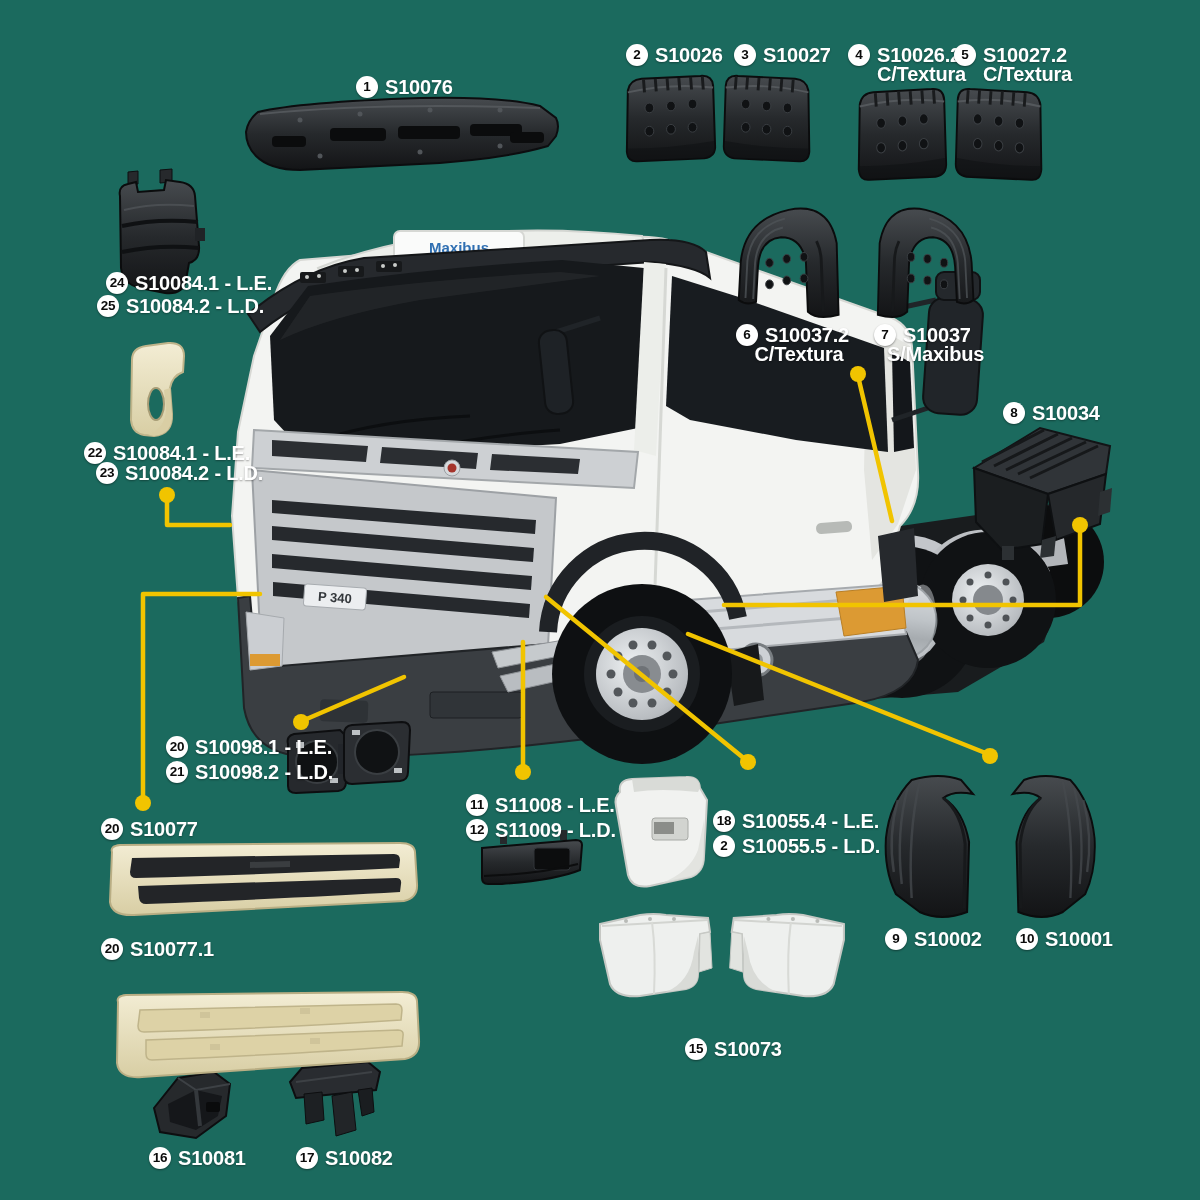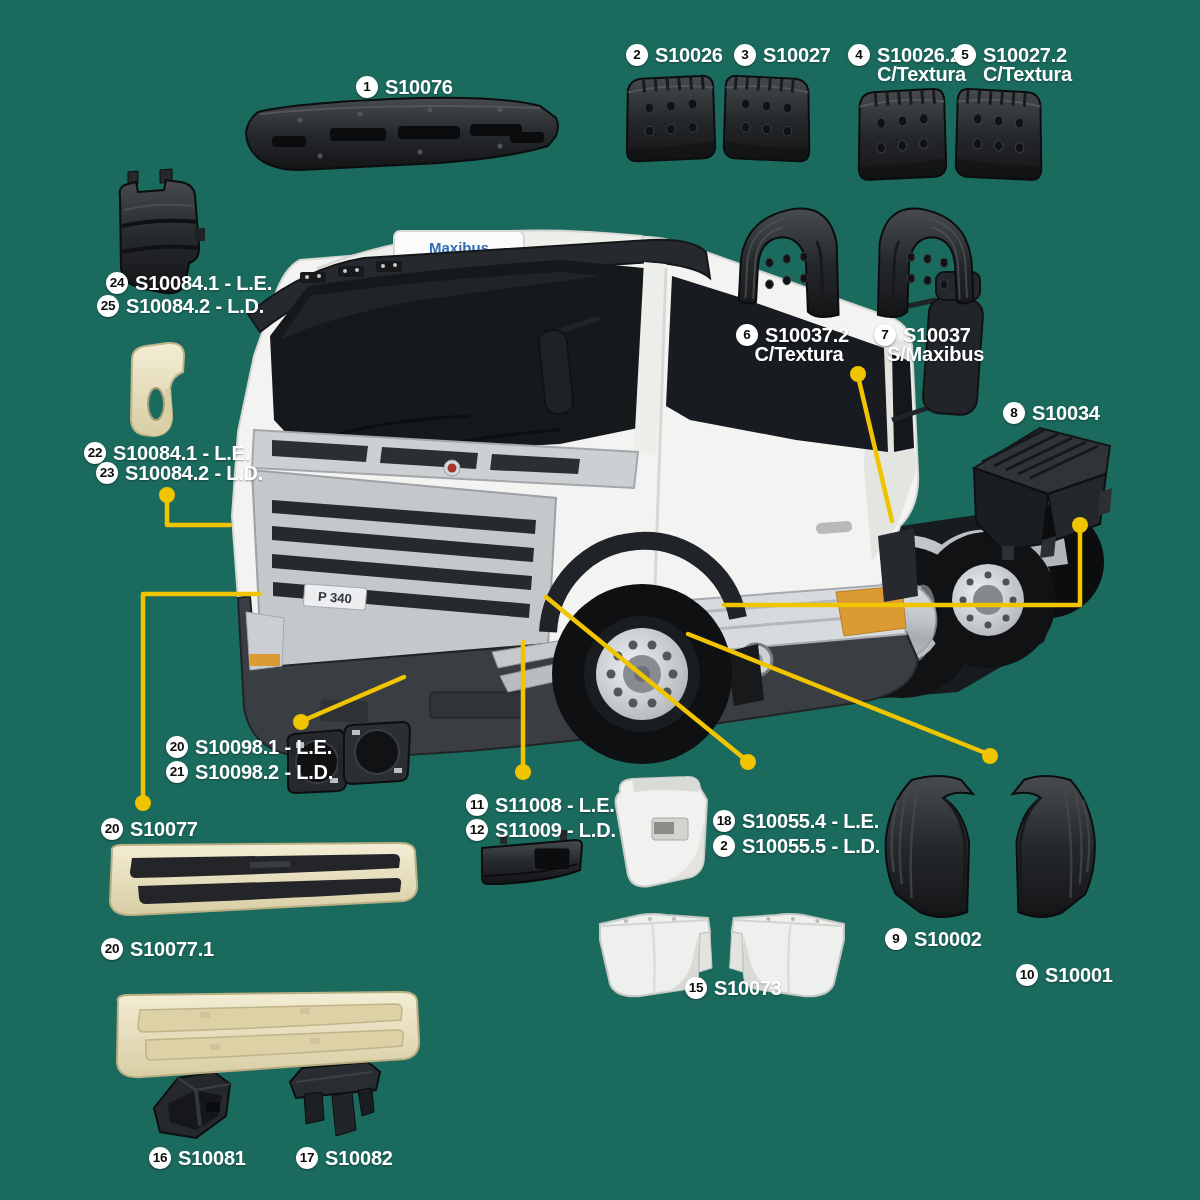--- a/index.html
+++ b/index.html
@@ -420,41 +420,41 @@
     </span>
   </div>
   <div class="label" style="left:1003px;top:402px">
     <span class="badge">8</span>
     <span class="code">S10034</span>
   </div>
   <div class="label" style="left:885px;top:928px">
     <span class="badge">9</span>
     <span class="code">S10002</span>
   </div>
-  <div class="label" style="left:1016px;top:964px">
+  <div class="label" style="left:1016px;top:928px">
     <span class="badge">10</span>
     <span class="code">S10001</span>
   </div>
   <div class="label" style="left:466px;top:794px">
     <span class="badge">11</span>
     <span class="code">S11008 - L.E.</span>
   </div>
   <div class="label" style="left:466px;top:819px">
     <span class="badge">12</span>
     <span class="code">S11009 - L.D.</span>
   </div>
   <div class="label" style="left:713px;top:810px">
     <span class="badge">18</span>
     <span class="code">S10055.4 - L.E.</span>
   </div>
   <div class="label" style="left:713px;top:835px">
     <span class="badge">2</span>
     <span class="code">S10055.5 - L.D.</span>
   </div>
-  <div class="label" style="left:685px;top:977px">
+  <div class="label" style="left:685px;top:1038px">
     <span class="badge">15</span>
     <span class="code">S10073</span>
   </div>
   <div class="label" style="left:149px;top:1147px">
     <span class="badge">16</span>
     <span class="code">S10081</span>
   </div>
   <div class="label" style="left:296px;top:1147px">
     <span class="badge">17</span>
     <span class="code">S10082</span>

